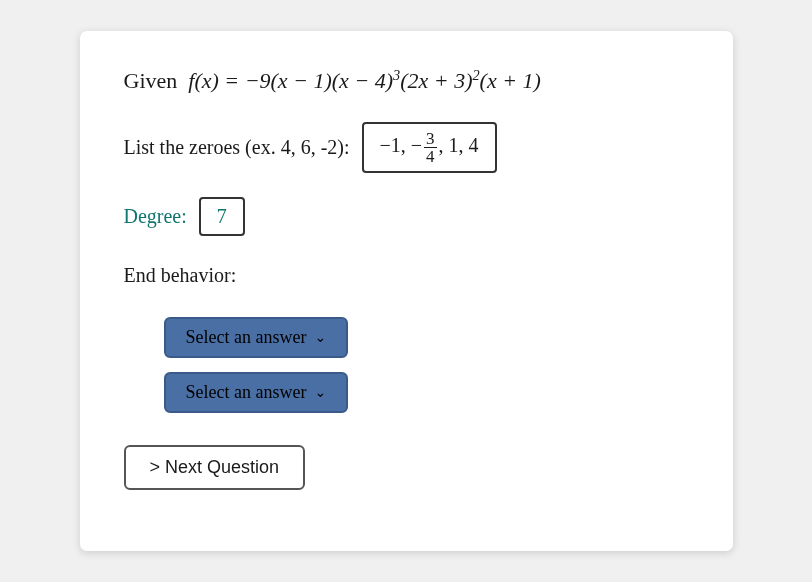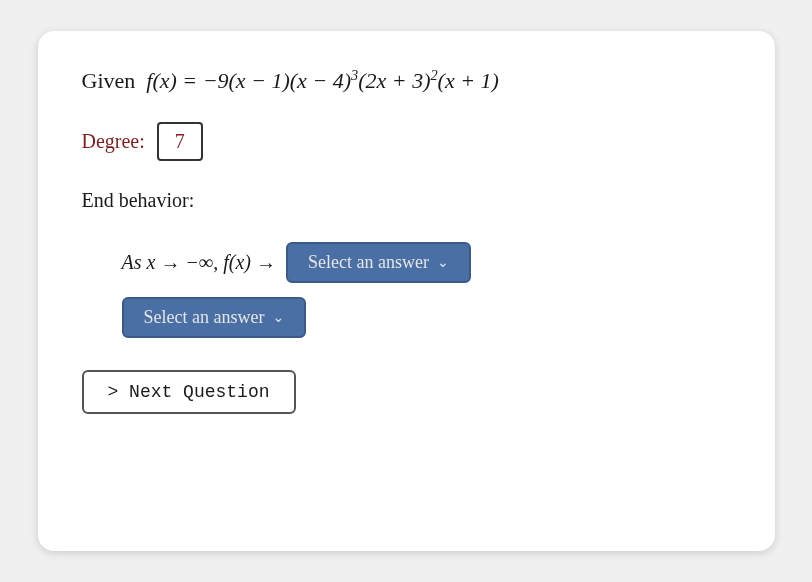--- a/index.html
+++ b/index.html
@@ -14,23 +14,23 @@
       background: #f0f0f0;
       font-family: 'Times New Roman', Times, serif;
       display: flex;
       align-items: center;
       justify-content: center;
       overflow: hidden;
     }
 
     .card {
       background: #ffffff;
-      width: 737px;
+      width: 653px;
       min-height: 520px;
-      border-radius: 16px;
+      border-radius: 7px;
       padding: 36px 44px 36px 44px;
       box-shadow: 0 2px 8px rgba(0,0,0,0.15);
     }
 
     .given-line {
       font-size: 22px;
       color: #1a1a1a;
       margin-bottom: 28px;
       font-style: normal;
     }
@@ -56,21 +56,21 @@
       background: #fff;
       display: flex;
       align-items: center;
       gap: 4px;
     }
 
     .degree-row {
       display: flex;
       align-items: center;
       font-size: 20px;
-      color: #7f1d1d;
+      color: #0f766e;
       margin-bottom: 28px;
       gap: 12px;
     }
 
     .degree-row .answer-box {
       border: 2px solid #333;
       border-radius: 4px;
       padding: 6px 16px;
       font-size: 20px;
       background: #fff;
@@ -89,41 +89,41 @@
       color: #1a1a1a;
       margin-bottom: 14px;
       gap: 10px;
       padding-left: 40px;
     }
 
     .select-btn {
       background: #4a6fa5;
       border: 2px solid #3a5a8a;
       border-radius: 6px;
-      color: #e5e5e5;
+      color: #000000;
       font-size: 18px;
       font-family: 'Times New Roman', Times, serif;
       padding: 8px 20px;
       cursor: pointer;
       display: flex;
       align-items: center;
       gap: 8px;
     }
 
     .select-btn .chevron {
       font-size: 14px;
     }
 
     .next-btn {
       margin-top: 32px;
       background: #fff;
       border: 2px solid #555;
       border-radius: 6px;
       font-size: 18px;
-      font-family: Liberation Mono, monospace;
+      font-family: Liberation Sans, sans-serif;
       color: #1a1a1a;
       padding: 10px 24px;
       cursor: pointer;
       display: flex;
       align-items: center;
       gap: 8px;
     }
 
     
     .math {
@@ -165,34 +165,42 @@
 
 <div class="card">
 
   <div class="given-line">
     <span class="label">Given&nbsp;</span>
     <span class="math">
       <i>f</i>(<i>x</i>) = −9(<i>x</i> − 1)(<i>x</i> − 4)<sup>3</sup>(2<i>x</i> + 3)<sup>2</sup>(<i>x</i> + 1)
     </span>
   </div>
 
+  <div class="zeroes-row">
+    <span>List the zeroes (ex. 4, 6, -2):</span>
+    <div class="answer-box">
+      <span>
+        −1,&nbsp;−<span class="fraction">
+            <span class="numerator">3</span>
+            <span class="denominator">4</span>
+          </span>,&nbsp;1,&nbsp;4
+      </span>
+    </div>
+  </div>
 
   <div class="degree-row">
     <span>Degree:</span>
     <div class="answer-box">
       <span>7</span>
     </div>
   </div>
 
   <div class="end-behavior-label">End behavior:</div>
 
   <div class="behavior-row">
-    <span class="math">
-      As <i>x</i> <span class="arrow">→</span> −∞, <i>f</i>(<i>x</i>) <span class="arrow">→</span>
-    </span>
     <button class="select-btn">
       <span>Select an answer</span>
       <span class="chevron">⌄</span>
     </button>
   </div>
 
   <div class="behavior-row">
     <button class="select-btn">
       <span>Select an answer</span>
       <span class="chevron">⌄</span>

